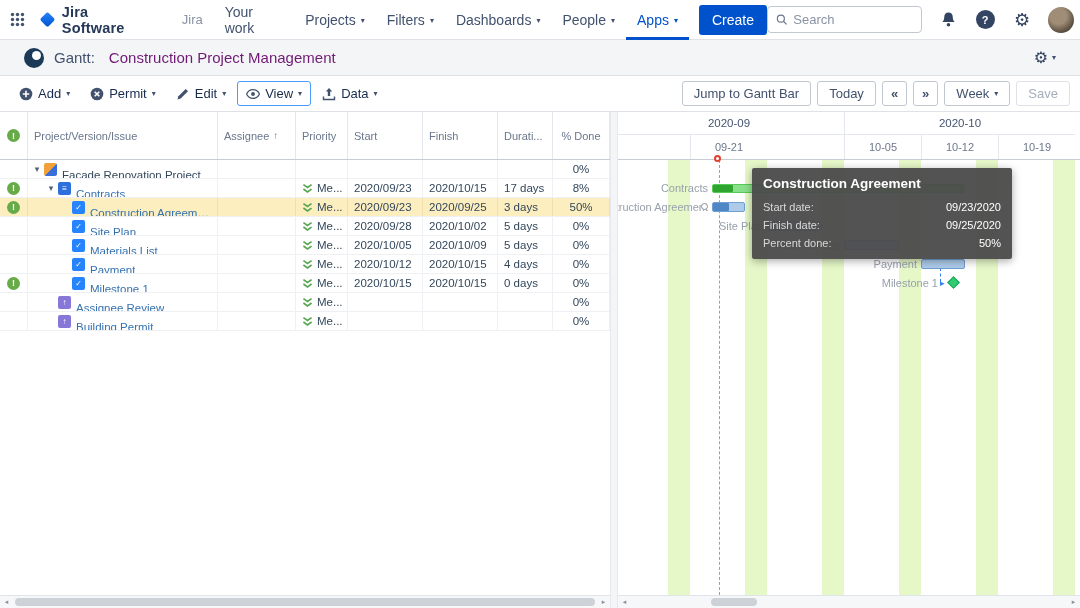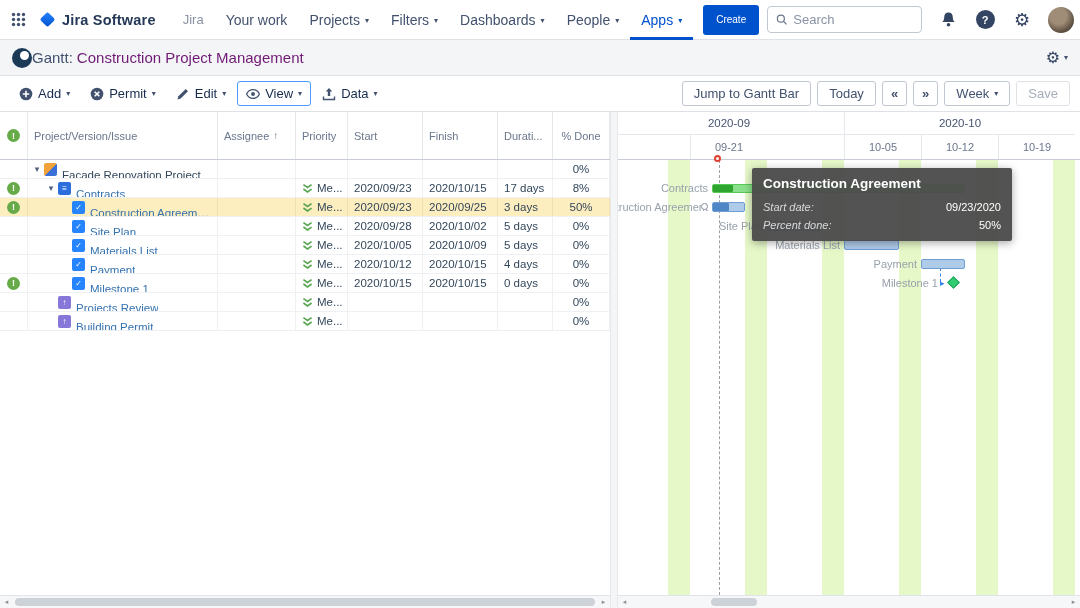--- a/index.html
+++ b/index.html
@@ -12,32 +12,32 @@
   .nav-left { display:flex; align-items:center; height:100%; }
   .appswitcher { width:24px; height:24px; display:flex; align-items:center; justify-content:center; cursor:pointer; margin-right:8px;}
   .brand { display:flex; align-items:center; gap:9px; margin-right:16px; }
   .diamond { width:11px; height:11px; background:linear-gradient(135deg,#2684ff,#0052cc); transform:rotate(45deg); border-radius:2px; margin-left:4px;}
   .brand-text { font-size:14.5px; font-weight:bold; color:#253858; letter-spacing:.2px;}
   .nav-menu { display:flex; align-items:stretch; height:40px; }
   .nav-item { display:flex; align-items:center; gap:5px; padding:0 11px; font-size:14px; color:#42526e; cursor:pointer; position:relative;}
   .nav-item.muted { color:#8993a4; font-size:13px; }
   .nav-item.active { color:#0052cc; box-shadow: inset 0 -3px 0 #0052cc; }
   .nav-item .chev { font-size:8px; color:inherit; margin-top:2px;}
-  .create-btn { background:#0052cc; color:#fff; border:none; border-radius:3px; height:30px; padding:0 13px; font-size:10px; margin-left:10px; cursor:pointer; font-family:inherit;}
+  .create-btn { background:#0052cc; color:#fff; border:none; border-radius:3px; height:30px; padding:0 13px; font-size:14px; margin-left:10px; cursor:pointer; font-family:inherit;}
   .nav-right { display:flex; align-items:center; gap:15px; }
   .search-box { width:155px; height:27px; border:1px solid #c2c8d0; border-radius:4px; display:flex; align-items:center; padding:0 8px; gap:6px; background:#fff;}
   .search-box input { border:none; outline:none; width:100%; font-size:13px; font-family:inherit; color:#42526e; background:transparent;}
   .search-box input::placeholder { color:#8993a4; }
   .nav-ic { width:22px; height:22px; display:flex; align-items:center; justify-content:center; cursor:pointer;}
   .help-circle { width:19px; height:19px; border-radius:50%; background:#344563; color:#fff; font-size:11px; font-weight:bold; display:flex; align-items:center; justify-content:center;}
   .gear-glyph { font-size:18px; color:#344563; line-height:1;}
   .avatar { width:26px; height:26px; border-radius:50%; background:radial-gradient(circle at 40% 35%, #a08d77 0 35%, #5d4f41 70%, #3c332a); cursor:pointer;}
 
   
-  .titlebar { height:36px; background:#f4f5f7; border-bottom:1px solid #dfe1e6; display:flex; align-items:center; padding:0 12px; }
+  .titlebar { height:36px; background:#f4f5f7; border-bottom:1px solid #dfe1e6; display:flex; align-items:center; padding:0 24px; gap:10px;}
   .gantt-logo { width:20px; height:20px; border-radius:50%; background:#1b3a57; position:relative; flex:none;}
   .gantt-logo::after { content:''; position:absolute; width:9px; height:9px; border-radius:50%; background:#fff; top:3px; right:3px;}
   .tb-prefix { font-size:15px; color:#42526e; }
   .tb-title { font-size:15px; color:#701a75; margin-left:4px;}
   .tb-settings { margin-left:auto; color:#42526e; display:flex; align-items:center; gap:4px; cursor:pointer;}
   .tb-settings .gear-glyph { font-size:16px; }
   .tb-settings .chev { font-size:8px; }
 
   
   .toolbar { height:36px; background:#fff; border-bottom:1px solid #dfe1e6; display:flex; align-items:center; justify-content:space-between; padding:0 10px;}
@@ -100,21 +100,21 @@
   .bar-handle { position:absolute; width:7px; height:7px; border-radius:50%; background:#fff; border:1px solid #8c94a0; z-index:5;}
   .milestone { position:absolute; width:9px; height:9px; background:#2fcc71; border:1px solid #1da35a; transform:rotate(45deg); z-index:5; cursor:pointer;}
   .bar-label { position:absolute; height:19px; line-height:19px; font-size:11px; color:#98a1ac; white-space:nowrap; z-index:3;}
   .dep-v { position:absolute; width:0; border-left:1px dashed #2f80ed; z-index:3;}
   .dep-arrow { position:absolute; font-size:9px; color:#2f80ed; line-height:9px; z-index:3;}
 
   
   .tooltip { position:absolute; left:134px; top:56px; width:260px; background:rgba(74,74,74,0.95); color:#fff; border-radius:2px; box-shadow:0 2px 8px rgba(0,0,0,.35); z-index:30; padding-bottom:7px;}
   .tt-title { font-size:13.5px; font-weight:bold; padding:8px 11px 7px;}
   .tt-row { display:flex; justify-content:space-between; font-size:11px; padding:3px 11px;}
-  .tt-label { color:#d9d9d9;font-style:italic;}
+  .tt-label { color:#d9d9d9;}
   .tt-val { color:#fff;}
 
   
   .hscroll { position:absolute; left:0; right:0; bottom:0; height:13px; background:#f6f7f8; border-top:1px solid #e1e4e8; display:flex; align-items:stretch; z-index:15;}
   .hs-arrow { width:13px; font-size:7px; color:#8a9199; text-align:center; line-height:12px; flex:none; cursor:pointer;}
   .hs-track { flex:1; position:relative;}
   .hs-thumb { position:absolute; top:2px; height:8px; background:#cdd2d8; border-radius:4px; cursor:grab;}
 </style>
 </head>
 <body>
@@ -503,21 +503,21 @@
           </div>
           <div class="cell center" style="width: 57px;">
             <span>0%</span>
           </div>
         </div>
         <div class="tbl-row">
           <div class="cell status-col"></div>
           <div class="cell" style="width: 190px; padding-left: 16px;">
             <span class="expander-spacer"></span>
             <span class="ic ic-epic">↑</span>
-            <span class="row-label link">Projects Review</span>
+            <span class="row-label link">Assignee Review</span>
           </div>
           <div class="cell" style="width: 78px;"></div>
           <div class="cell" style="width: 52px;">
             <span class="prio-ic">
               <svg viewBox="0 0 10 10">
                 <path d="M1.3 1.5L5 4.1l3.7-2.6M1.3 5.5L5 8.1l3.7-2.6" fill="none" stroke="#57a550" stroke-width="1.5"></path>
               </svg>
             </span>
             <span>Me...</span>
           </div>
@@ -603,20 +603,24 @@
         <div class="dep-arrow" style="left: 322px; top: 119px;">▸</div>
       </div>
     <div class="tooltip">
       <div class="tt-title">Construction Agreement</div>
       <div id="ttRows">
           <div class="tt-row">
             <span class="tt-label">Start date:</span>
             <span class="tt-val">09/23/2020</span>
           </div>
           <div class="tt-row">
+            <span class="tt-label">Finish date:</span>
+            <span class="tt-val">09/25/2020</span>
+          </div>
+          <div class="tt-row">
             <span class="tt-label">Percent done:</span>
             <span class="tt-val">50%</span>
           </div>
         </div>
     </div>
     <div class="hscroll">
       <div class="hs-arrow">◂</div>
       <div class="hs-track">
           <div class="hs-thumb" style="left:80px; width:46px;"></div>
         </div>

